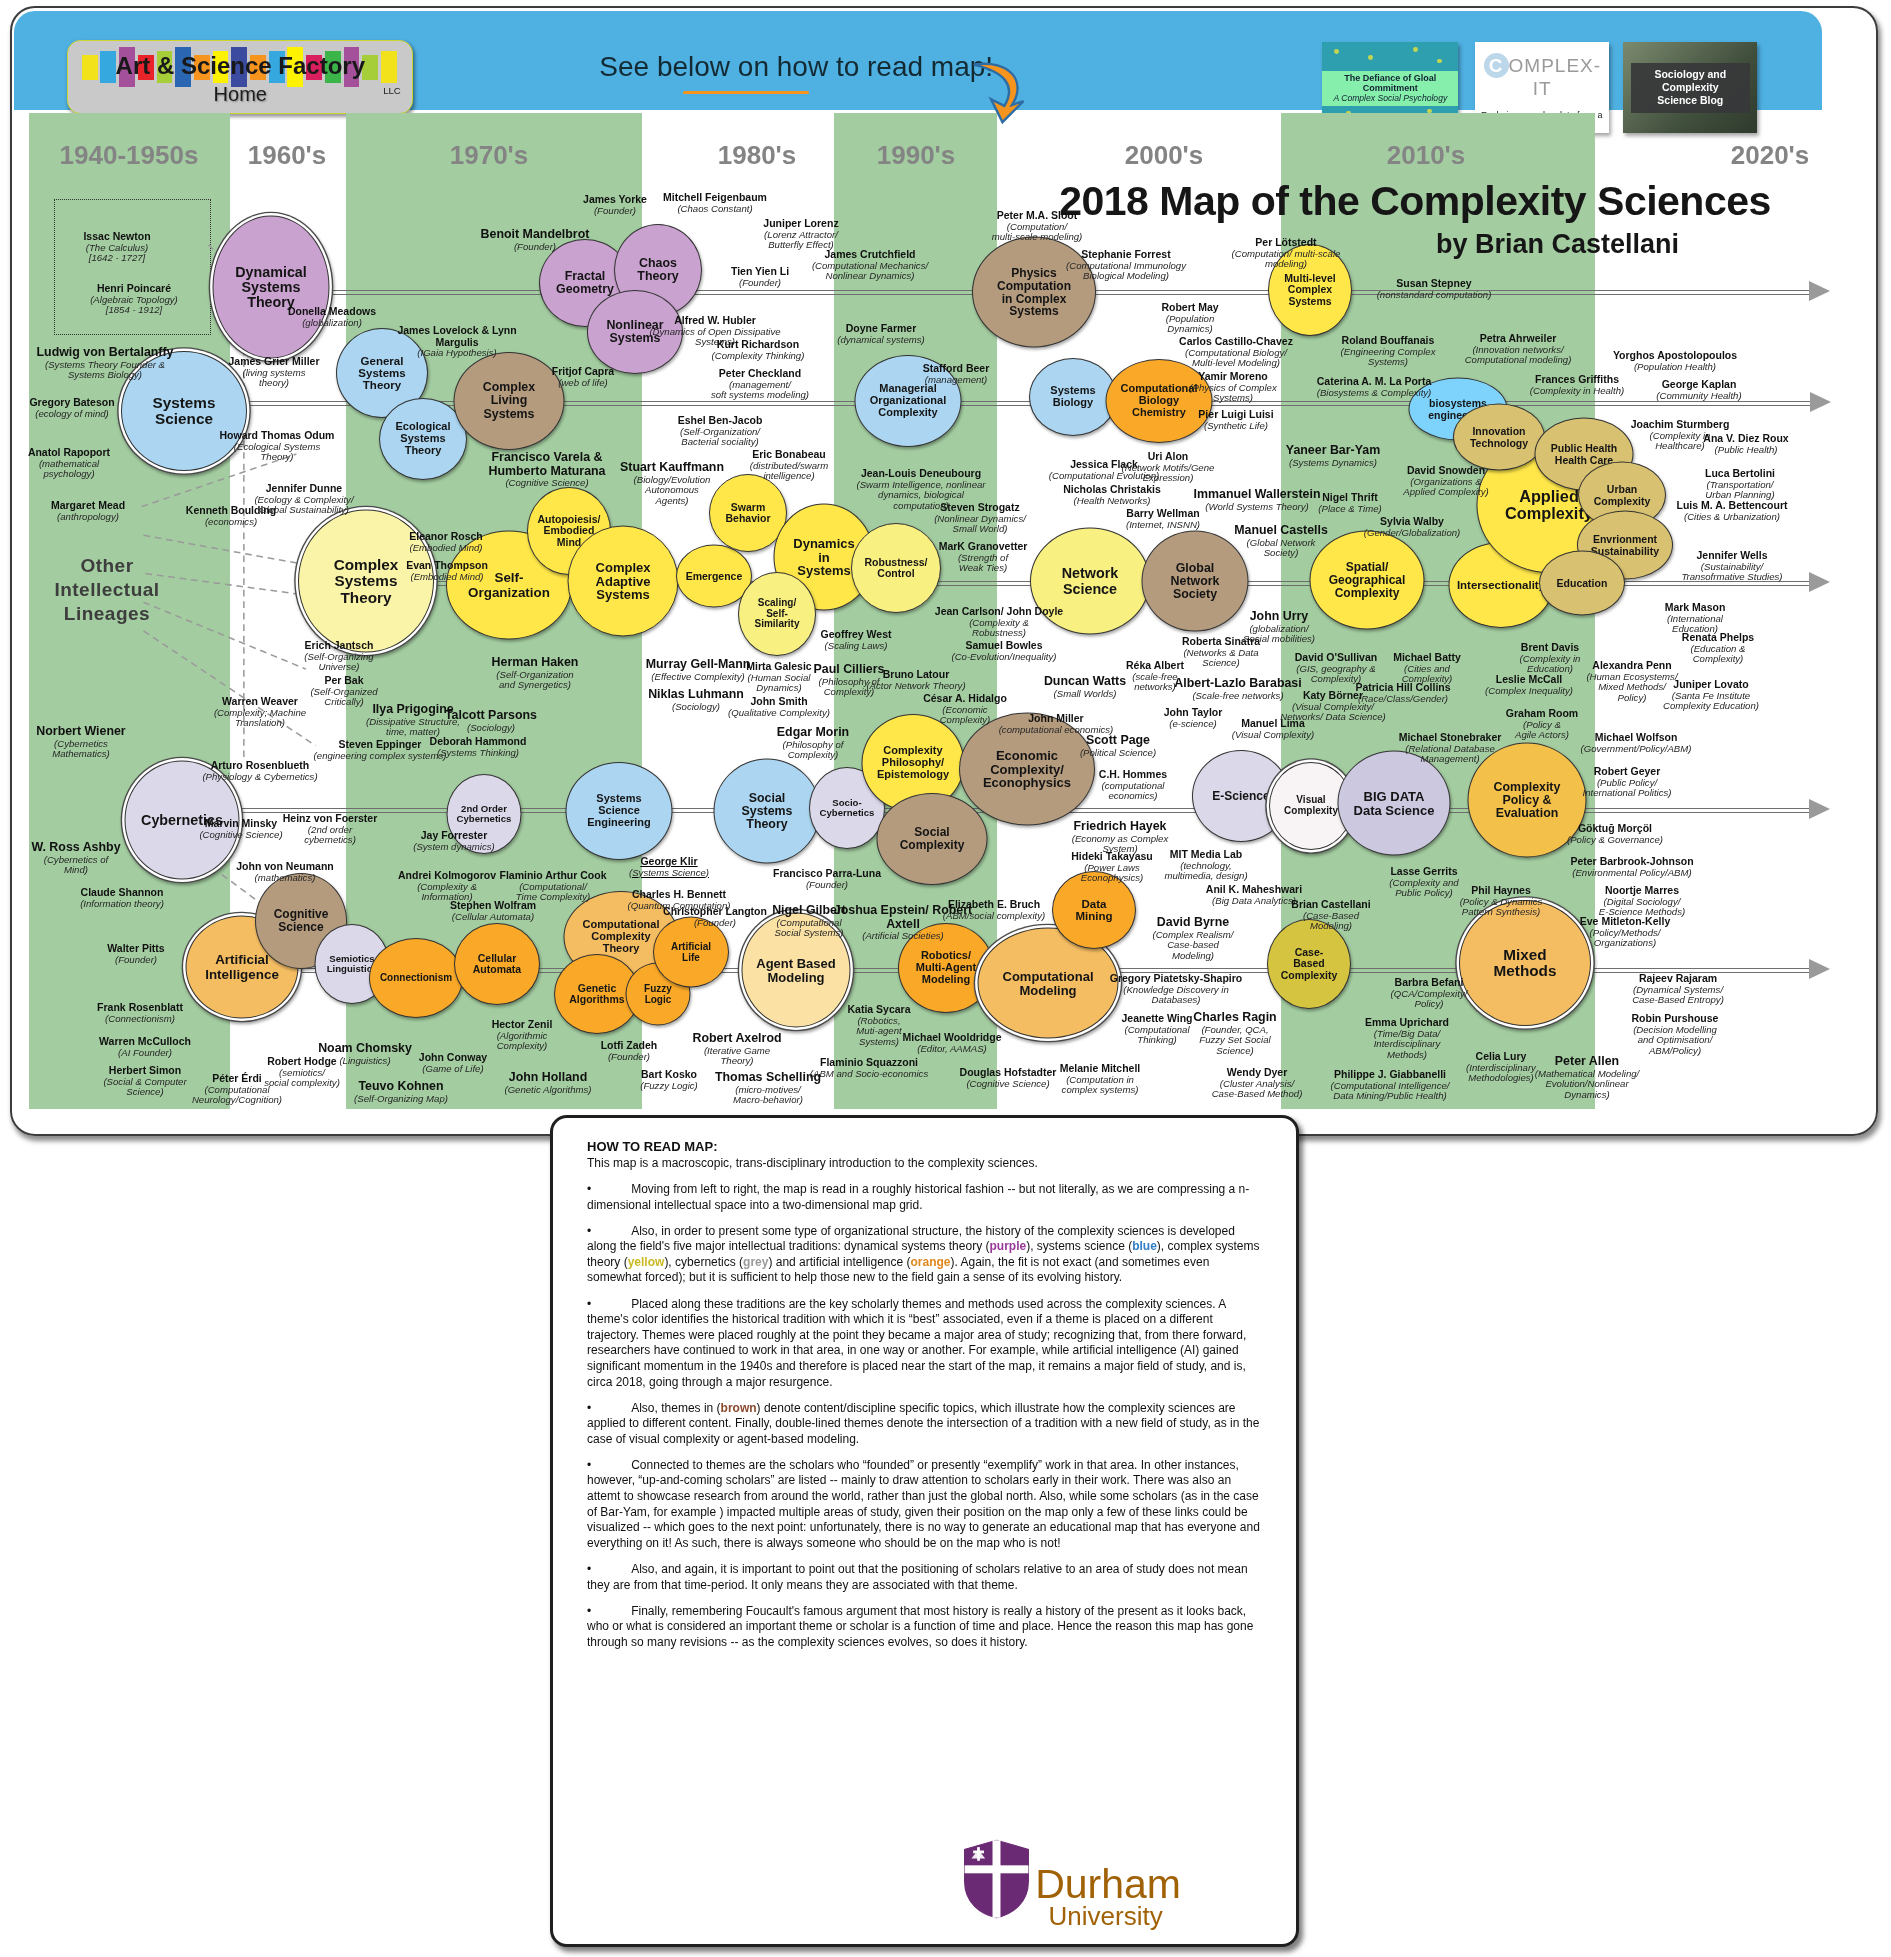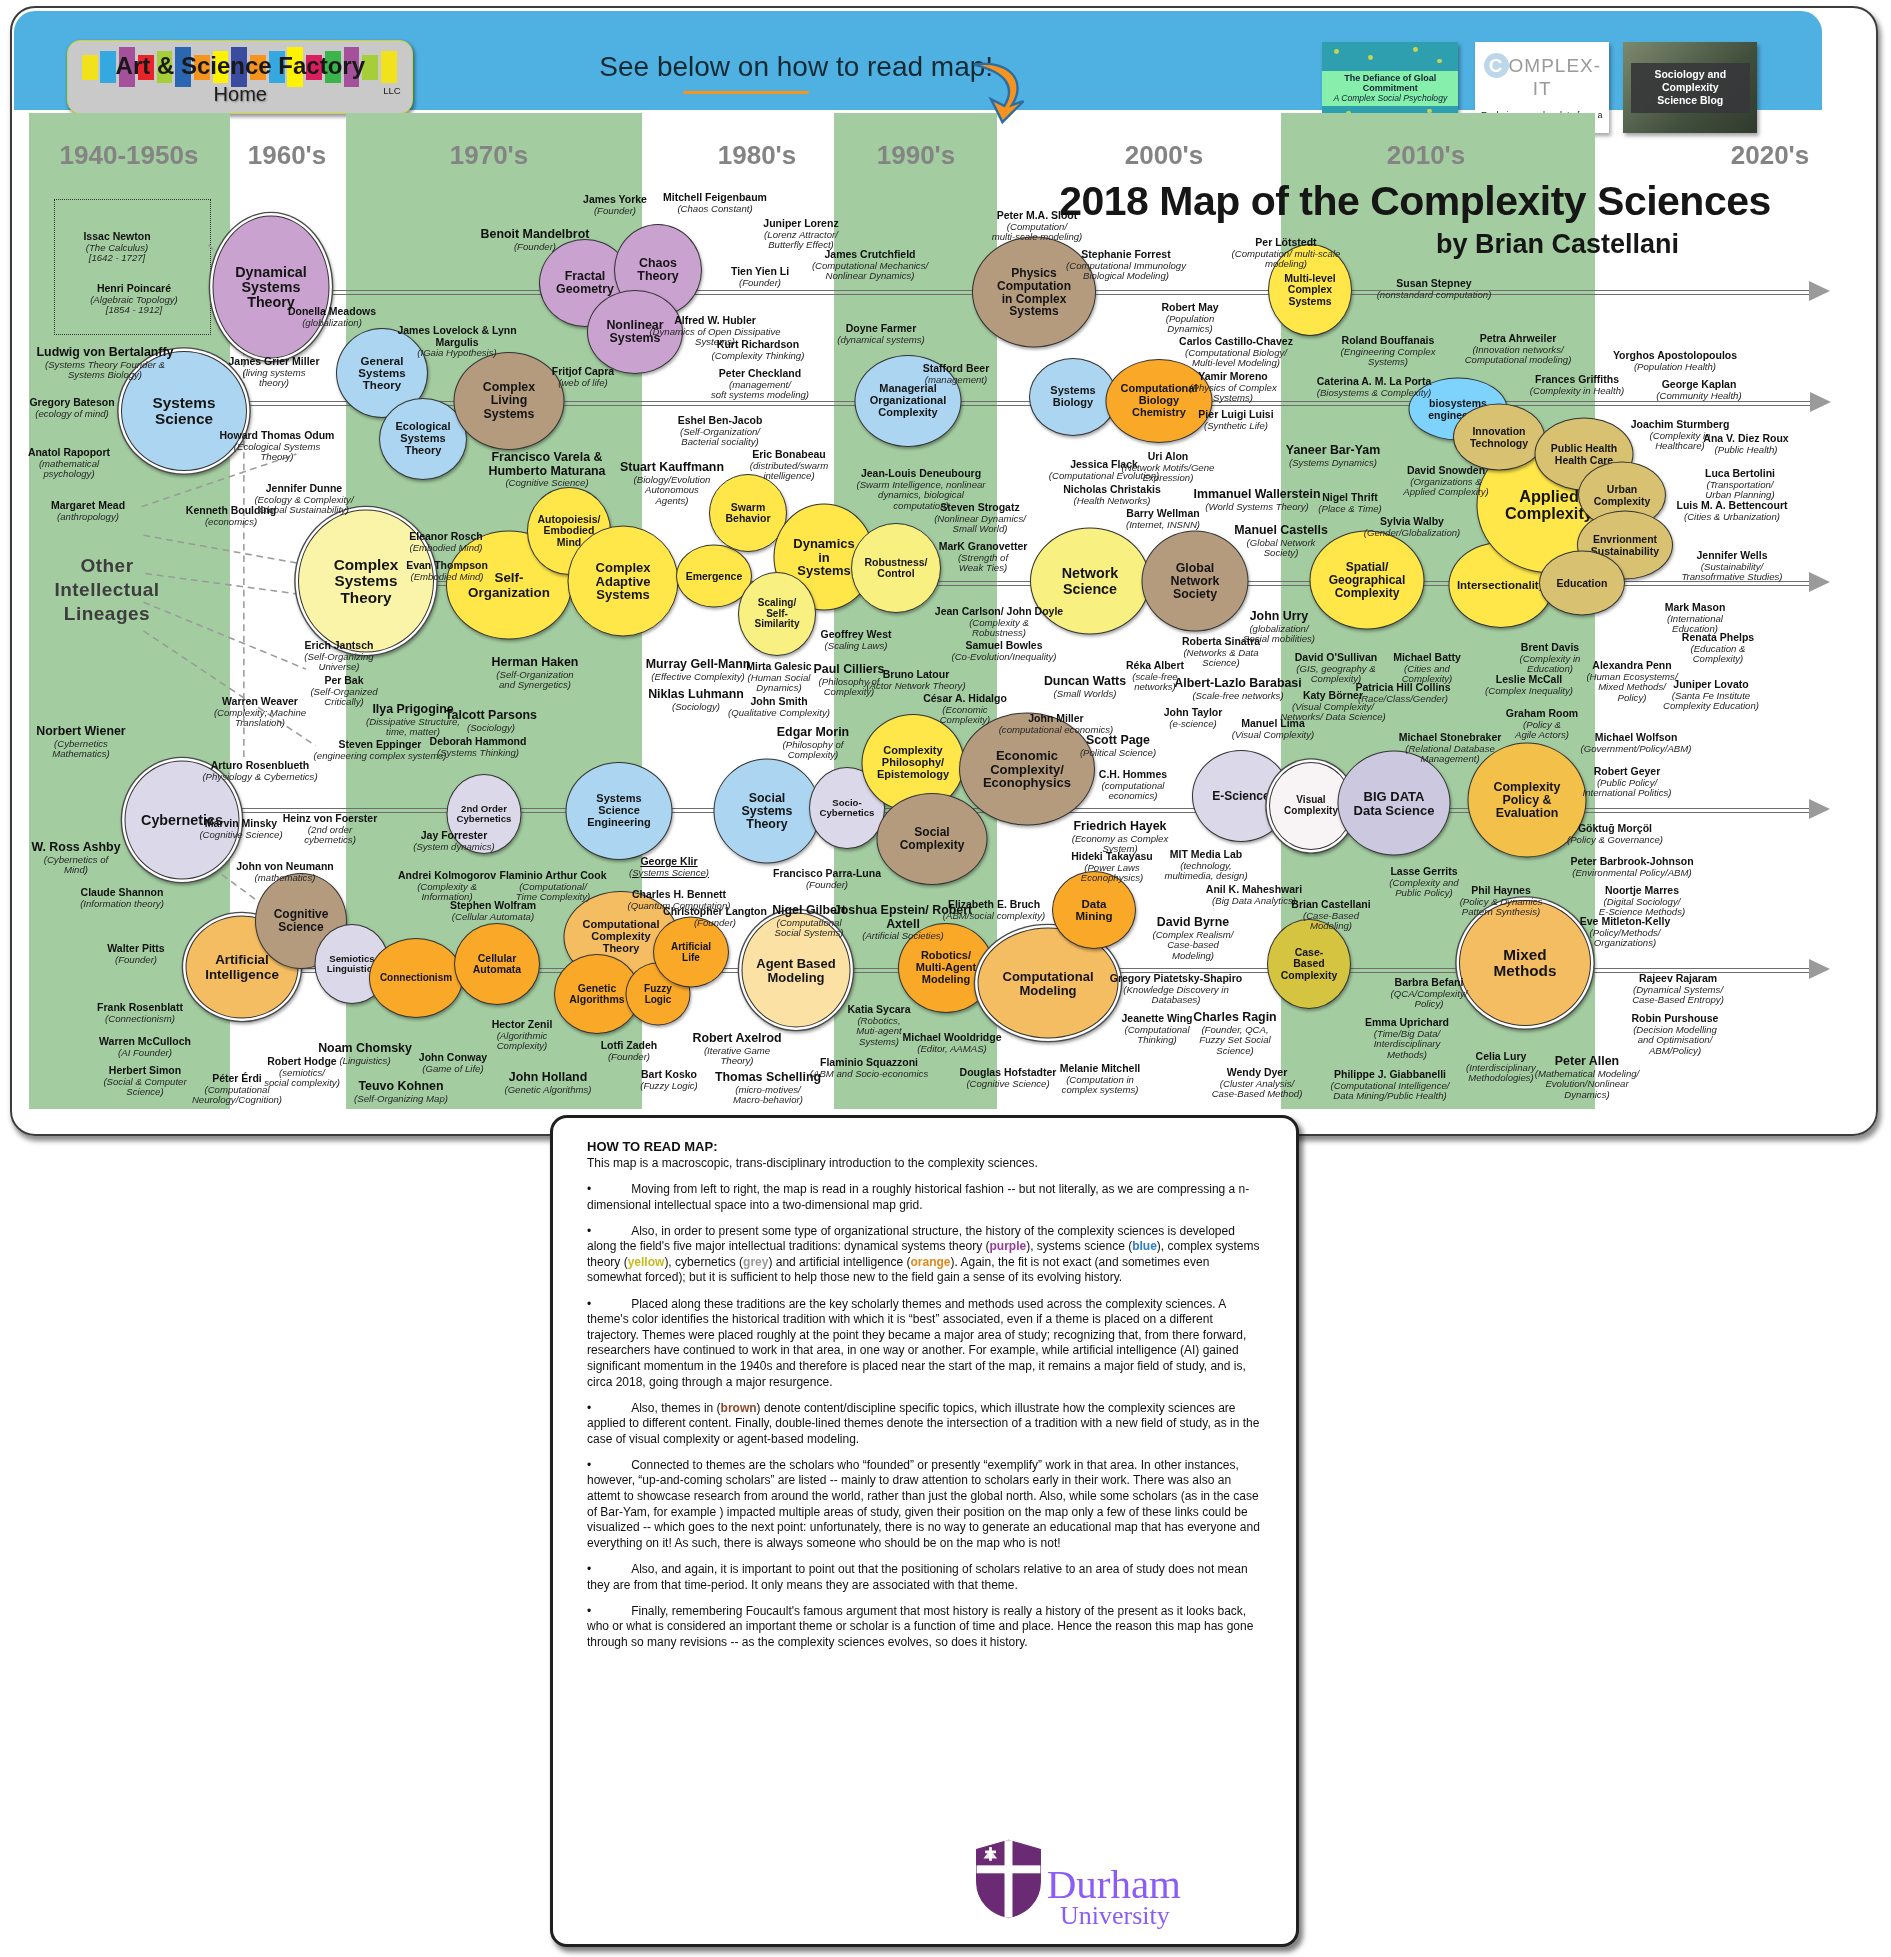--- a/index.html
+++ b/index.html
@@ -61,21 +61,21 @@
     padding:21px 34px 17px 34px;overflow:hidden;}
   .cite{margin-left:141px;margin-bottom:9.6px;}
   .cite .c-head{color:#b515b5;font-weight:bold;font-style:italic;font-size:13px;}
   .cite .c-line{color:#b515b5;font-size:12px;line-height:1.3;}
   .howto-head{font-weight:bold;font-size:13px;color:#101010;margin-bottom:1.9px;}
   .howto-intro{font-size:12px;color:#101010;line-height:1.3;}
   .bullet{display:block;margin-top:10.5px;font-size:12px;color:#101010;line-height:1.3;}
   .bullet .dot{display:inline;margin-right:0;}
   .bullet .sp{display:inline-block;width:40px;}
   .durham{position:absolute;right:115px;bottom:15.3px;display:flex;align-items:flex-start;gap:3.8px;z-index:2;}
-  .durham-text{font-family:Liberation Serif, serif;color:#8b5cf6;line-height:.95;margin-top:27px;}
+  .durham-text{font-family:Liberation Sans, sans-serif;color:#a16207;line-height:.95;margin-top:27px;}
   .durham-text .d1{font-size:41px;}
   .durham-text .d2{font-size:26px;margin-left:13.4px;}
 </style>
 </head>
 <body>
 
 <div id="stage">
 
   <div class="banner">
     <div class="logo-box">

